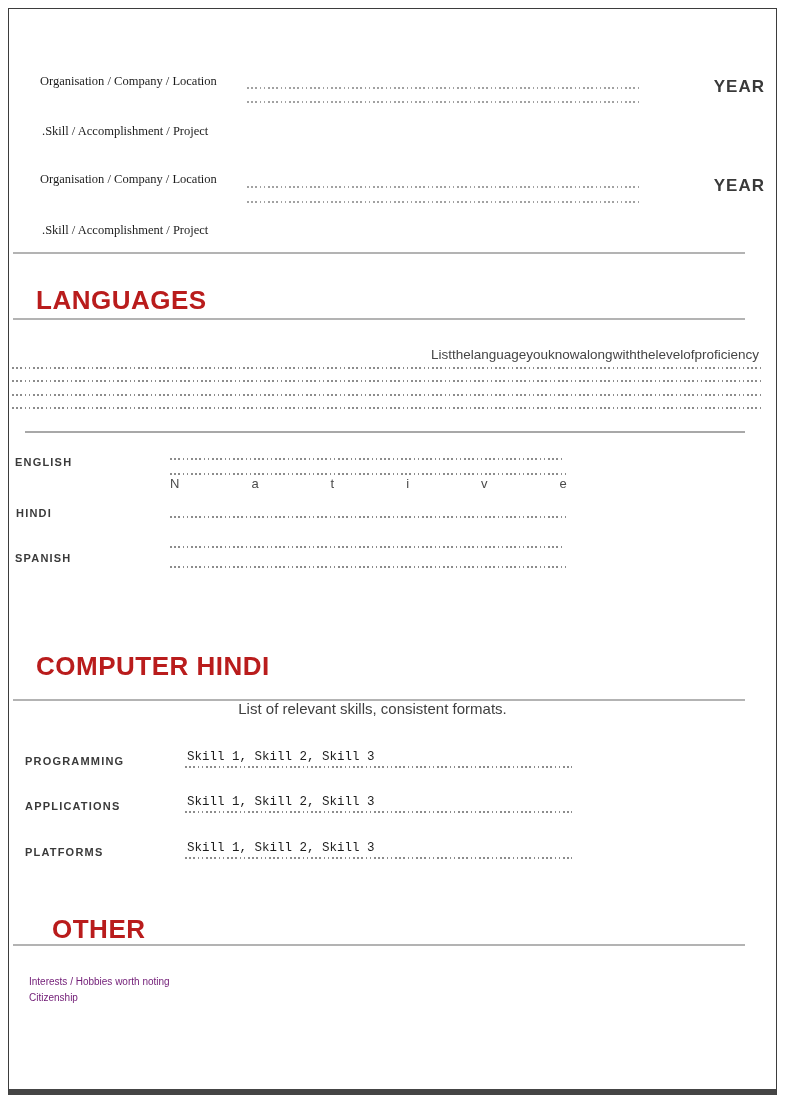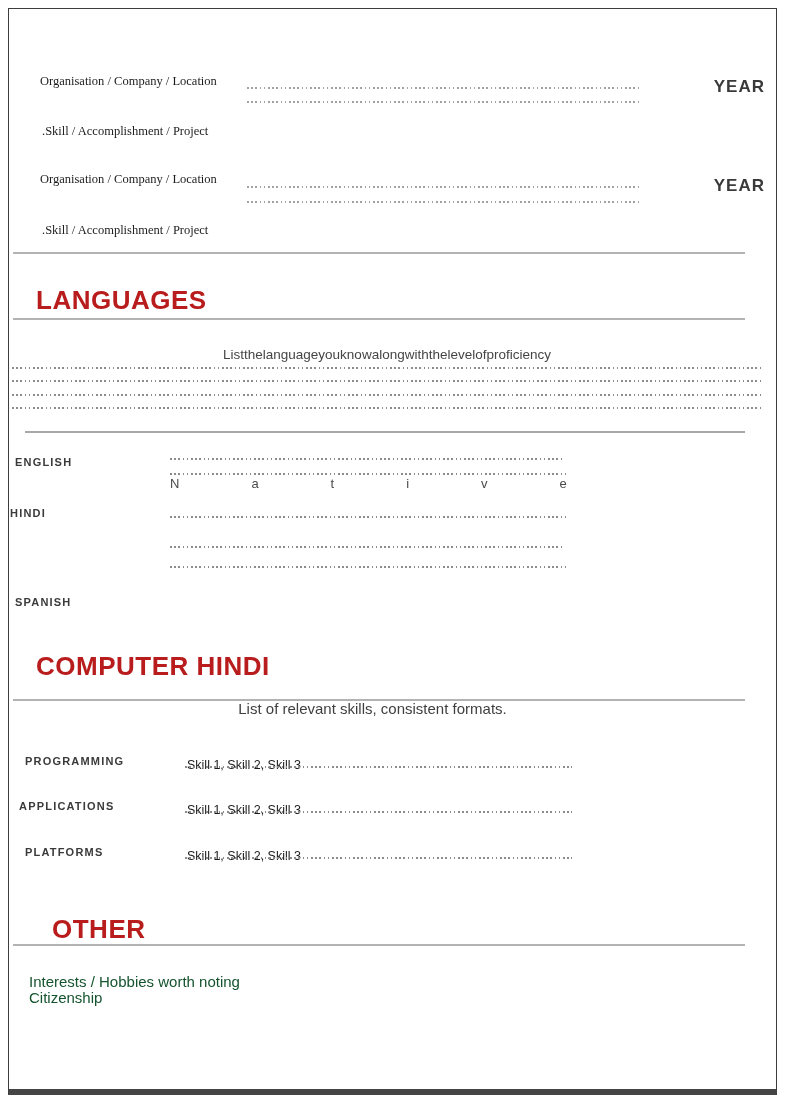--- a/index.html
+++ b/index.html
@@ -19,26 +19,26 @@
   .frame{position:absolute;left:8px;top:8px;width:769px;height:1087px;
          border:1.5px solid var(--frame_border);border-bottom:6px solid var(--footer_bar);}
   .abs{position:absolute;}
   .serif-label{font-family:"Liberation Serif",serif;font-size:12.5px;color:var(--serif_text);white-space:nowrap;}
   .year{font-size:17px;font-weight:600;letter-spacing:1px;color:var(--text_dark);text-align:right;}
   .dotline{height:1.6px;background:repeating-linear-gradient(90deg,var(--dash_light) 0 1.6px,transparent 1.6px 4.2px);}
   .dotline.dark{background:repeating-linear-gradient(90deg,var(--dash_gray) 0 1.6px,transparent 1.6px 4.2px);}
   .solidline{height:2px;background:var(--divider_gray);}
   .thinline{height:1.5px;background:#a8a8a8;}
   .section-title{font-size:26px;font-weight:700;letter-spacing:0.5px;color:#b91c1c;white-space:nowrap;}
-  .hint-row{display:flex;justify-content:center;font-size:13.5px;color:#454545;}
+  .hint-row{display:flex;justify-content:flex-end;font-size:13.5px;color:#454545;}
   .lang-label{font-size:11px;font-weight:700;letter-spacing:1.2px;color:var(--text_dark);white-space:nowrap;}
   .native-value{font-size:13px;color:#4a4a4a;letter-spacing:72px;white-space:nowrap;}
   .subtitle{font-size:15px;color:#3f3f3f;text-align:center;}
-  .skill-value{font-family:Liberation Sans, sans-serif;font-size:12.5px;color:var(--serif_text);white-space:nowrap;margin-top:8px;}
-  .other-line{font-size:15px;line-height:15.5px;color:#14532d;}
+  .skill-value{font-family:Liberation Mono, monospace;font-size:12.5px;color:var(--serif_text);white-space:nowrap;}
+  .other-line{font-size:10px;line-height:15.5px;color:#701a75;}
 </style>
 </head>
 <body>
 
 <div class="page">
   <div class="frame abs"></div>
 
   <div class="abs" style="left:0;top:60px;width:785px;height:100px;">
     <div class="serif-label abs" style="left:40px;top:14px;">Organisation / Company / Location</div>
     <div class="dotline abs" style="left:247px;top:27px;width:393px;"></div>
@@ -79,43 +79,43 @@
   <div class="dotline dark abs" style="left:12px;top:407px;width:750px;"></div>
   <div class="thinline abs" style="left:25px;top:431px;width:720px;"></div>
 
   <div>
     <div class="lang-label abs" style="left:15px;top:456px;">ENGLISH</div>
     <div class="dotline dark abs" style="left:170px;top:458px;width:394px;"></div>
     <div class="dotline dark abs" style="left:170px;top:473px;width:398px;"></div>
   </div>
 
   <div>
-    <div class="lang-label abs" style="left:10px;top:507px;">HINDI</div>
+    <div class="lang-label abs" style="left:16px;top:507px;">HINDI</div>
     <div class="native-value abs" style="left:170px;top:476px;">Native</div>
     <div class="dotline dark abs" style="left:170px;top:516px;width:398px;"></div>
   </div>
 
   <div>
-    <div class="lang-label abs" style="left:15px;top:552px;margin-top:44px;">SPANISH</div>
+    <div class="lang-label abs" style="left:15px;top:552px;">SPANISH</div>
     <div class="dotline dark abs" style="left:170px;top:546px;width:394px;"></div>
     <div class="dotline dark abs" style="left:170px;top:566px;width:398px;"></div>
   </div>
 
   <div class="section-title abs" style="left:36px;top:651px;">COMPUTER HINDI</div>
   <div class="solidline abs" style="left:13px;top:699px;width:732px;"></div>
   <div class="subtitle abs" style="left:0;top:700px;width:745px;">List of relevant skills, consistent formats.</div>
 
   <div>
     <div class="lang-label abs" style="left:25px;top:755px;">PROGRAMMING</div>
     <div class="skill-value abs" style="left:187px;top:750px;">Skill 1, Skill 2, Skill 3</div>
     <div class="dotline dark abs" style="left:185px;top:766px;width:387px;"></div>
   </div>
 
   <div>
-    <div class="lang-label abs" style="left:19px;top:800px;">APPLICATIONS</div>
+    <div class="lang-label abs" style="left:25px;top:800px;">APPLICATIONS</div>
     <div class="skill-value abs" style="left:187px;top:795px;">Skill 1, Skill 2, Skill 3</div>
     <div class="dotline dark abs" style="left:185px;top:811px;width:387px;"></div>
   </div>
 
   <div>
     <div class="lang-label abs" style="left:25px;top:846px;">PLATFORMS</div>
     <div class="skill-value abs" style="left:187px;top:841px;">Skill 1, Skill 2, Skill 3</div>
     <div class="dotline dark abs" style="left:185px;top:857px;width:387px;"></div>
   </div>
 

